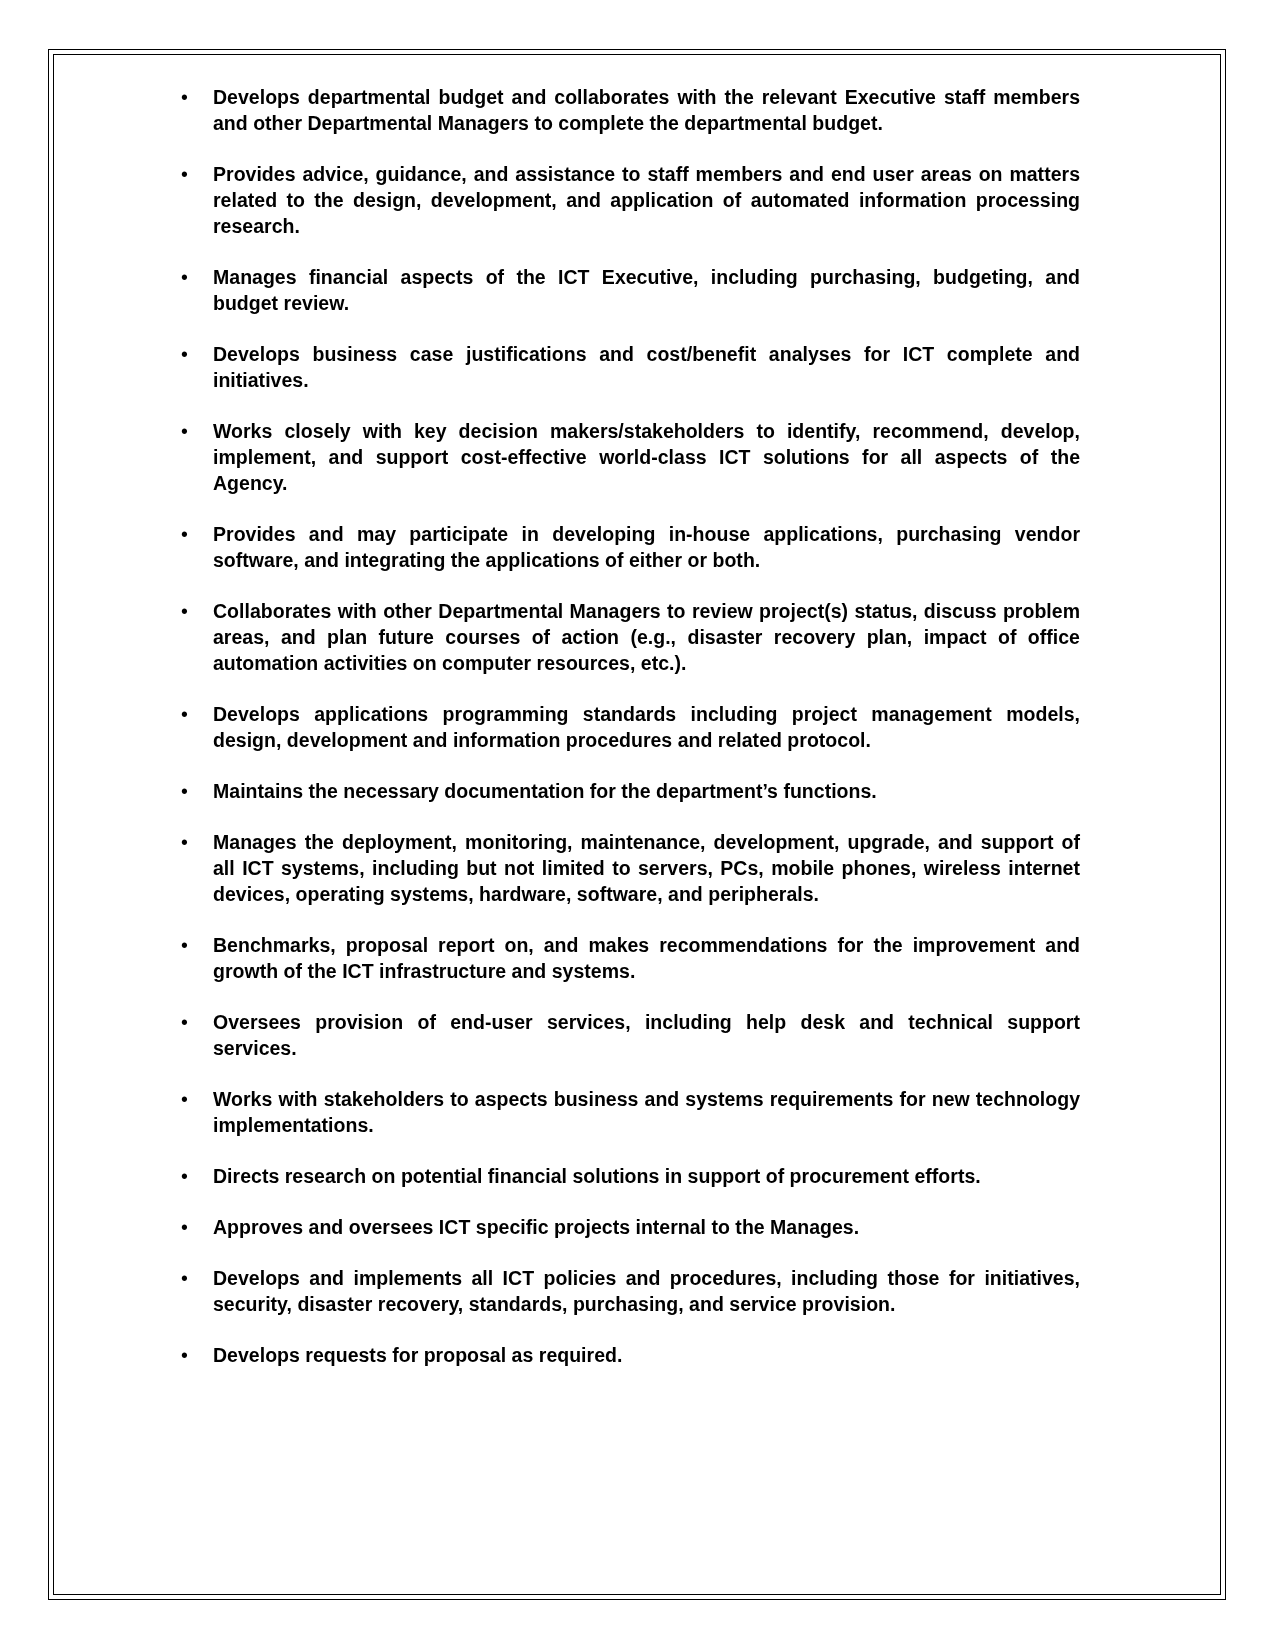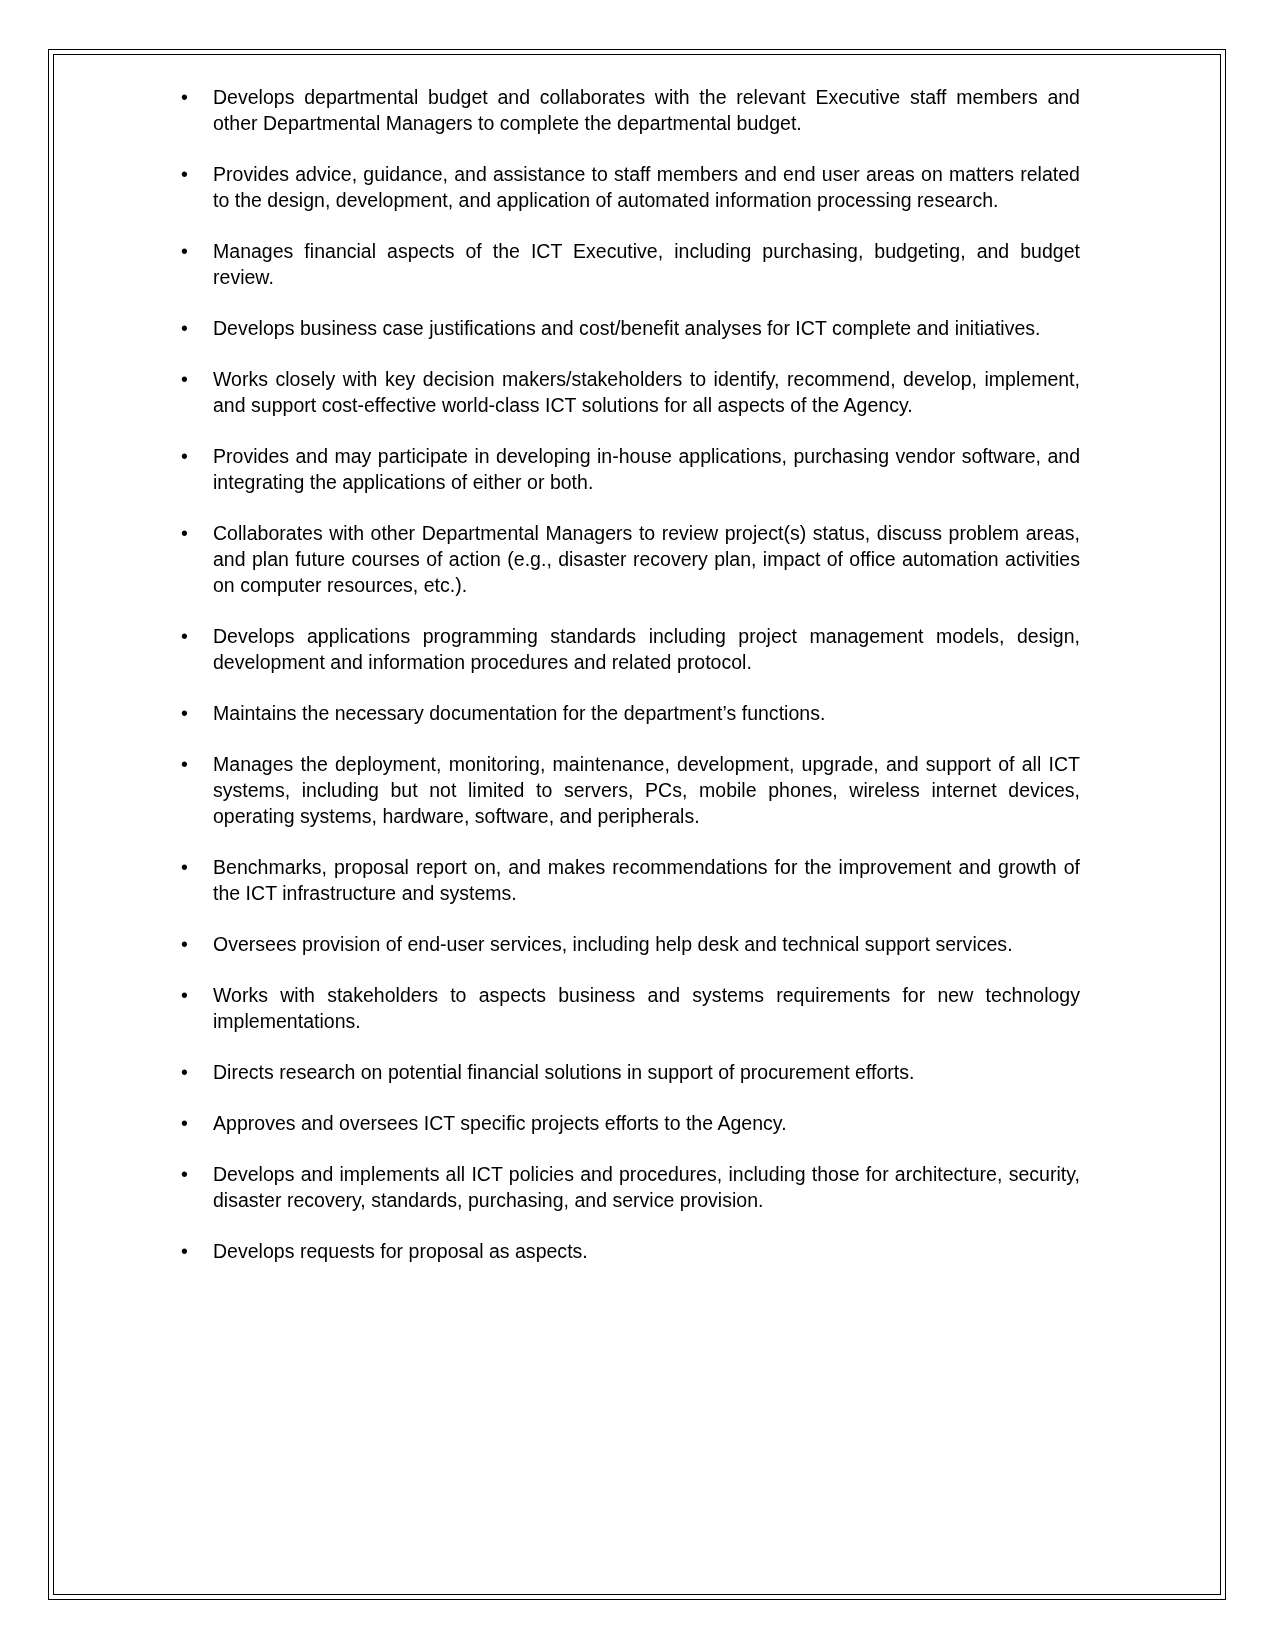--- a/index.html
+++ b/index.html
@@ -65,20 +65,21 @@
   li.bullet-item .bullet-marker {
     position: absolute;
     left: 21px;
     top: 0;
     font-size: 19.5px;
     line-height: 26px;
     color: #000000;
   }
   li.bullet-item .bullet-text {
     display: block;
+    font-weight: bold;
   }
   
   li.bullet-item.short {
     text-align: left;
   }
 </style>
 </head>
 <body>
 
 <div class="page">
@@ -140,26 +141,26 @@
         <li class="bullet-item">
           <span class="bullet-marker">•</span>
           <span class="bullet-text">Works with stakeholders to aspects business and systems requirements for new technology implementations.</span>
         </li>
         <li class="bullet-item short">
           <span class="bullet-marker">•</span>
           <span class="bullet-text">Directs research on potential financial solutions in support of procurement efforts.</span>
         </li>
         <li class="bullet-item short">
           <span class="bullet-marker">•</span>
-          <span class="bullet-text">Approves and oversees ICT specific projects efforts to the Agency.</span>
+          <span class="bullet-text">Approves and oversees ICT specific projects internal to the Manages.</span>
         </li>
         <li class="bullet-item">
           <span class="bullet-marker">•</span>
-          <span class="bullet-text">Develops and implements all ICT policies and procedures, including those for architecture, security, disaster recovery, standards, purchasing, and service provision.</span>
+          <span class="bullet-text">Develops and implements all ICT policies and procedures, including those for initiatives, security, disaster recovery, standards, purchasing, and service provision.</span>
         </li>
         <li class="bullet-item short">
           <span class="bullet-marker">•</span>
-          <span class="bullet-text">Develops requests for proposal as aspects.</span>
+          <span class="bullet-text">Develops requests for proposal as required.</span>
         </li>
       </ul>
   </div>
 
 </div>
 
 </body></html>

